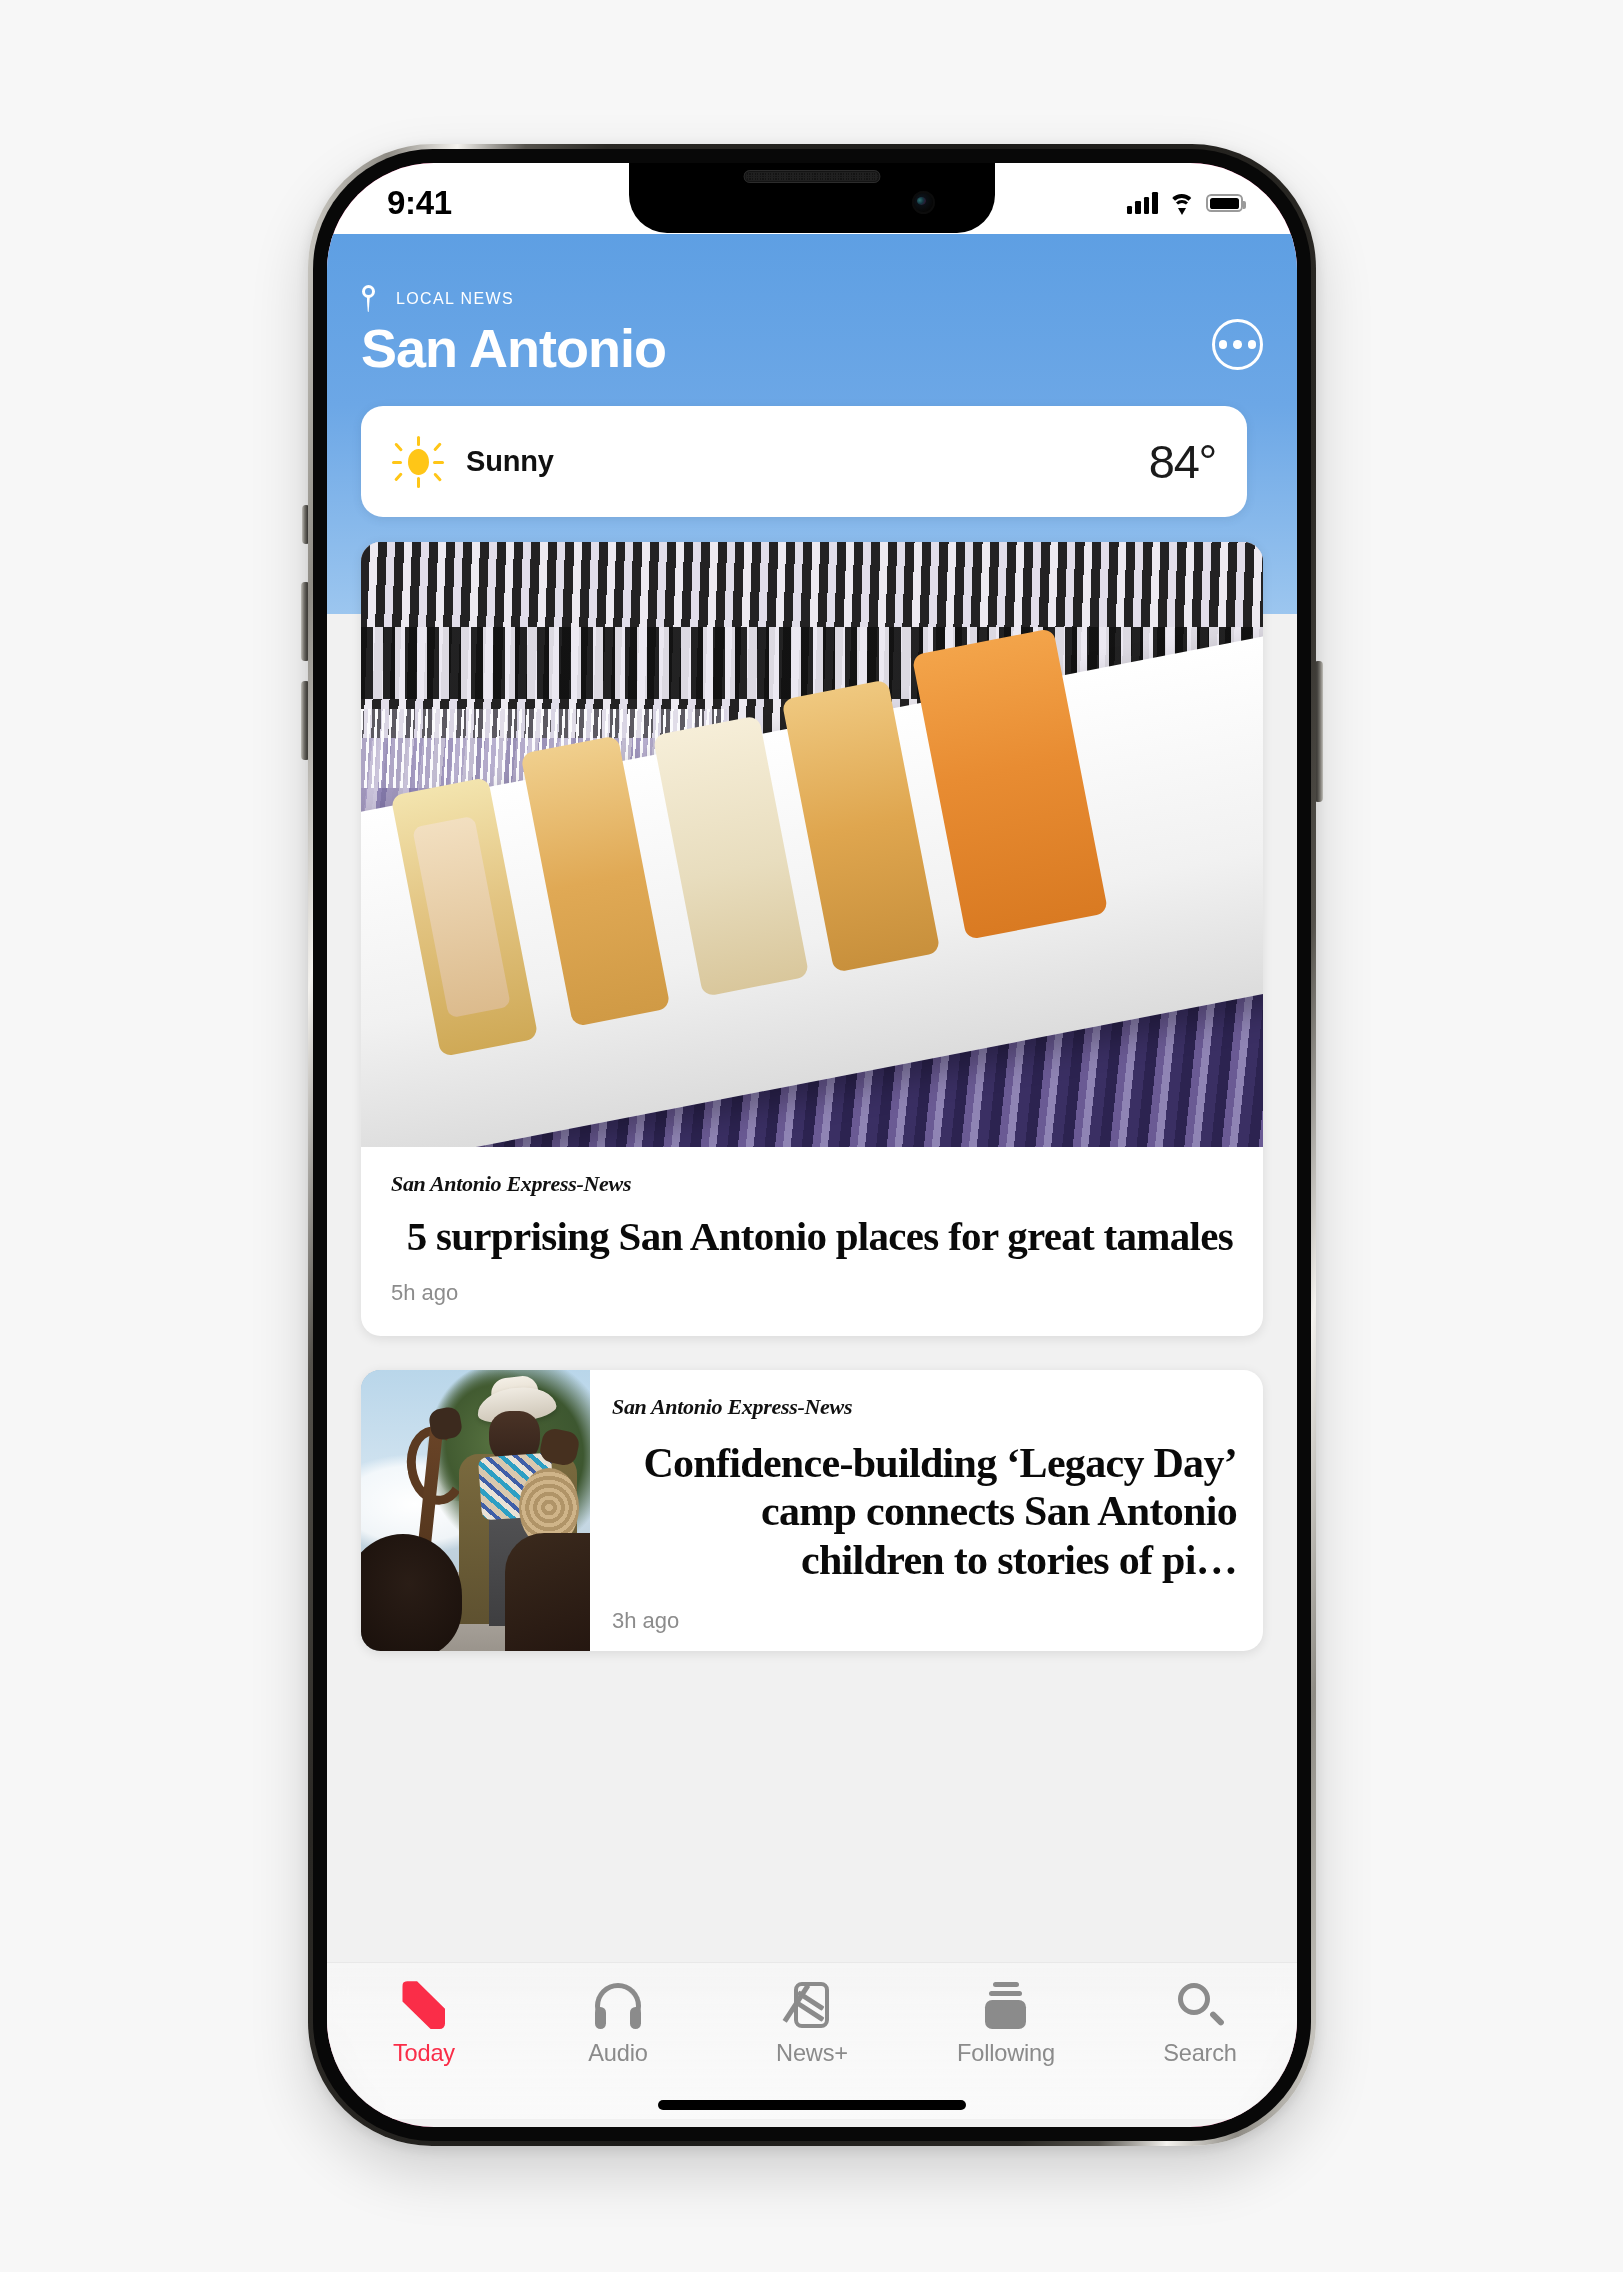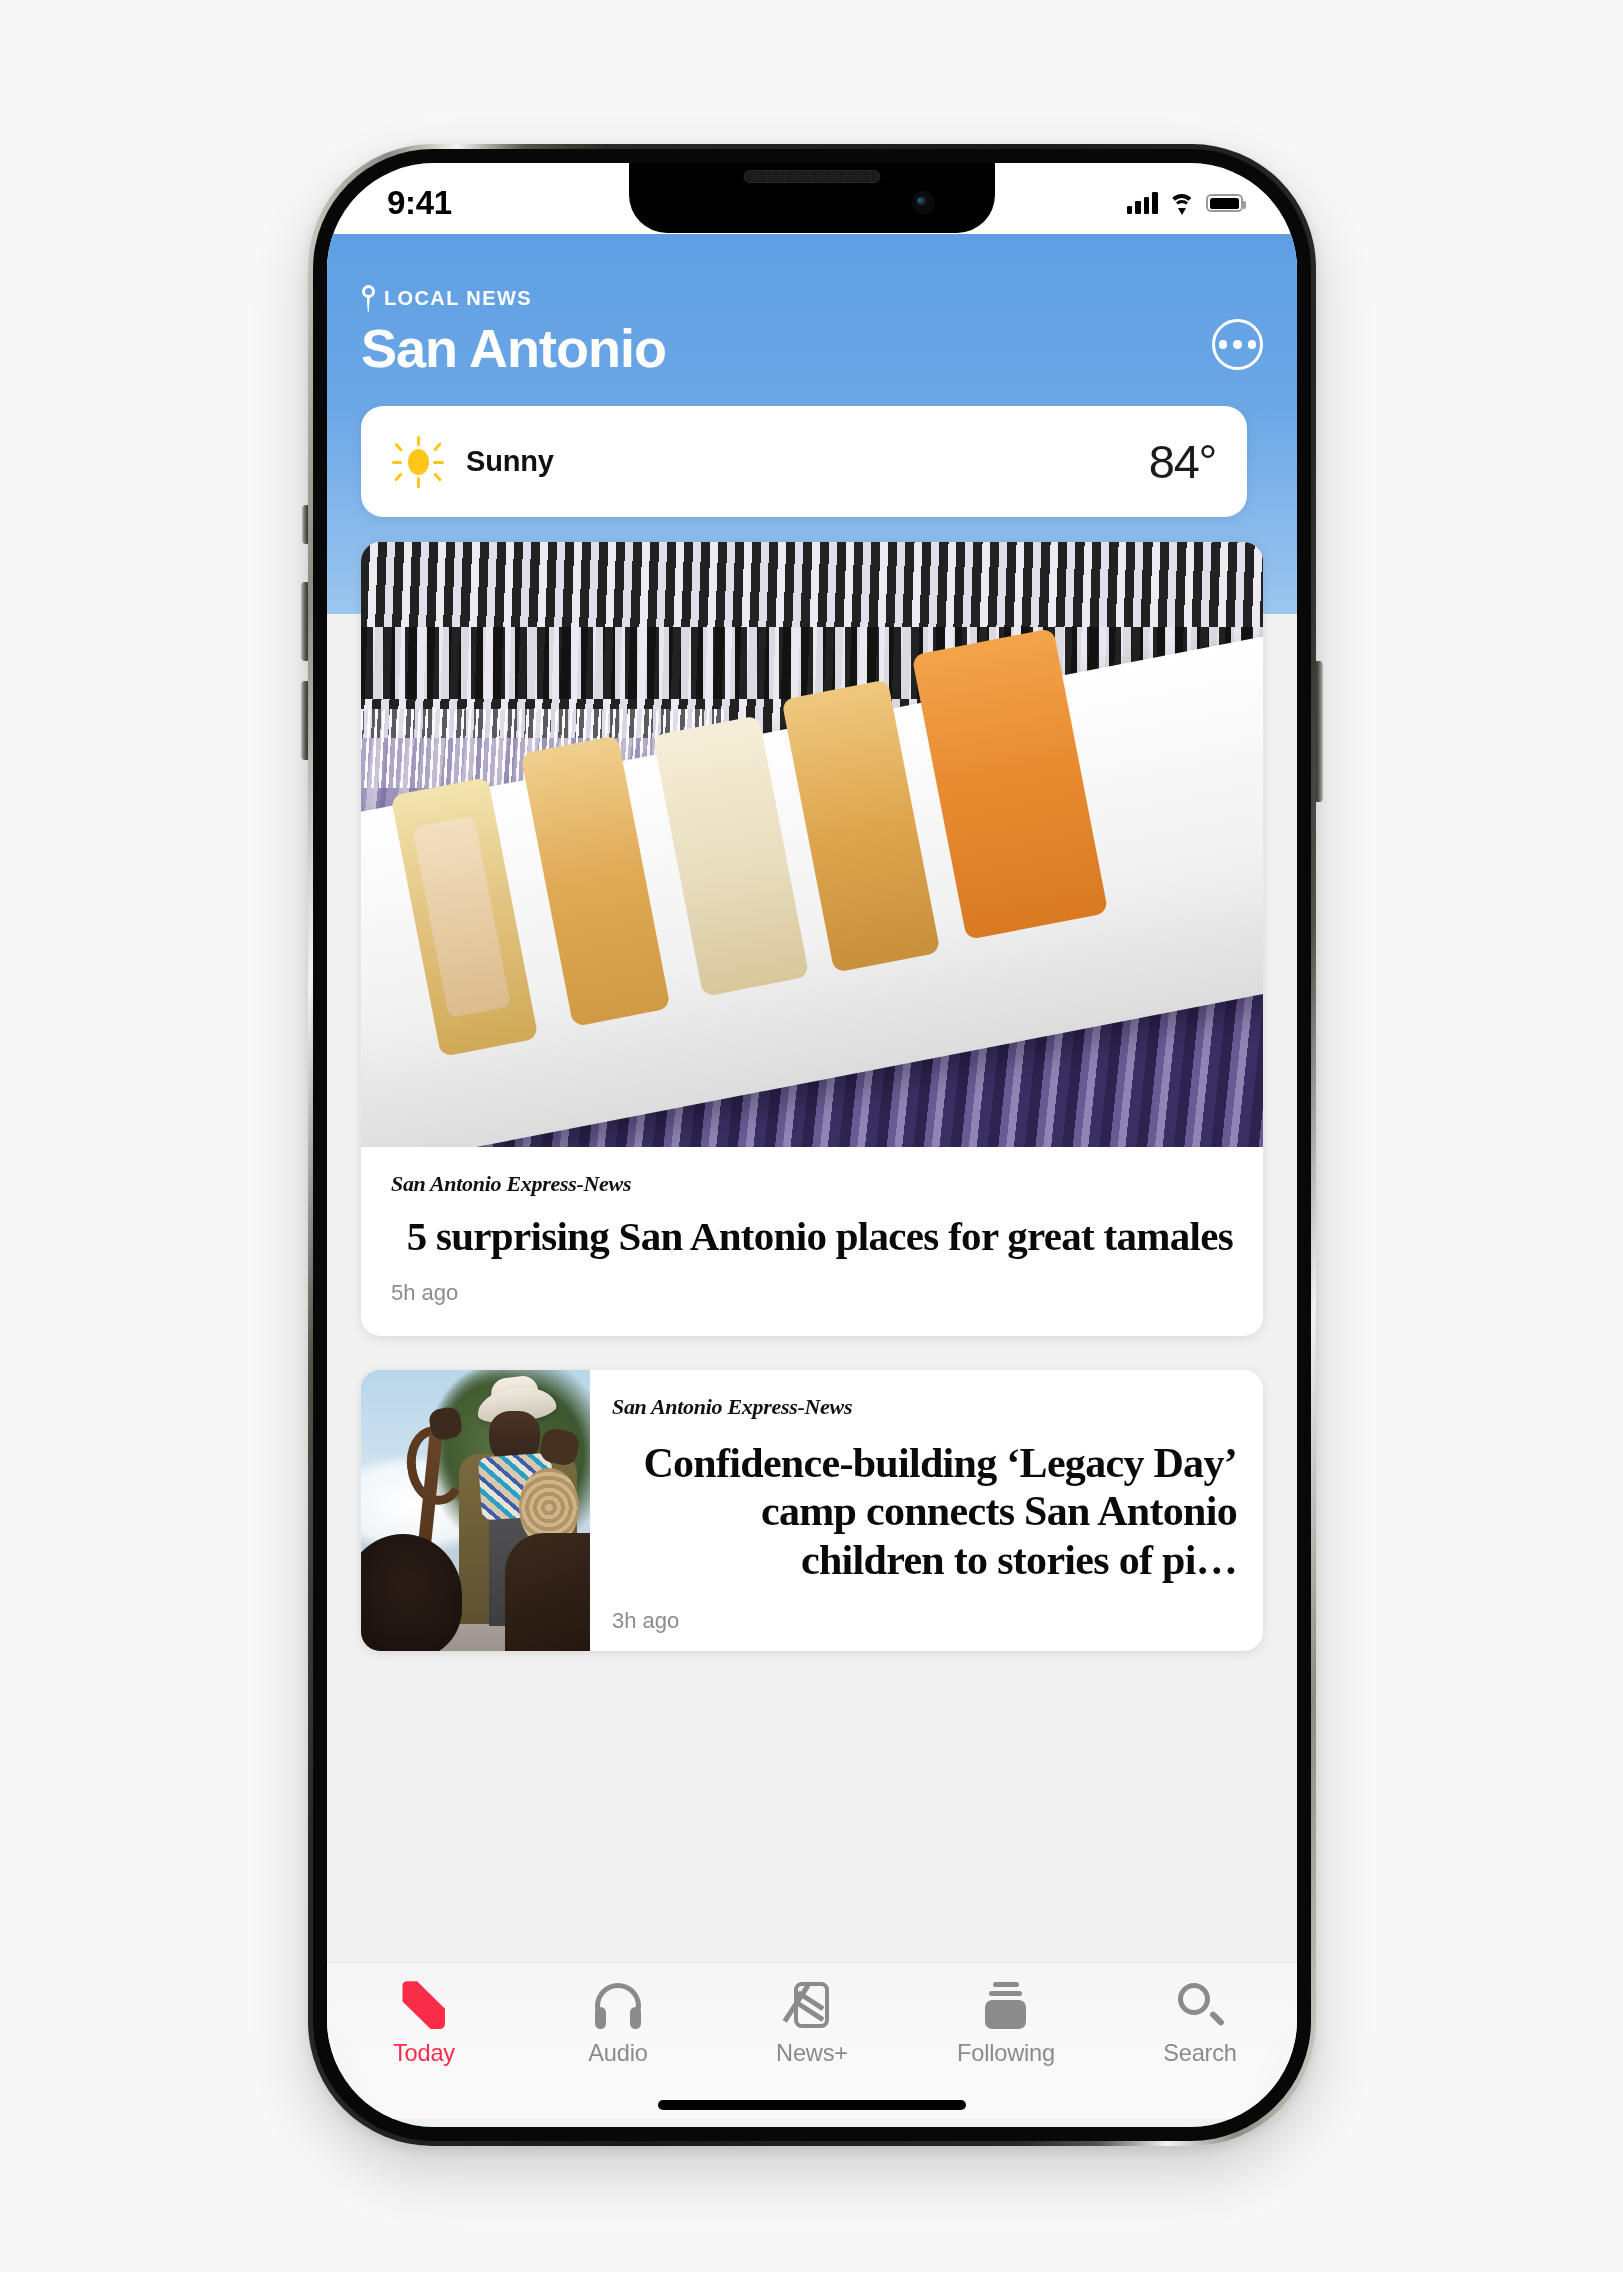--- a/index.html
+++ b/index.html
@@ -26,21 +26,21 @@
   #phone-inner{
     width:100%; height:100%;
     border-radius:120px;
     background:#080808;
     padding:14.4px;
   }
   #screen{
     position:relative;
     width:100%; height:100%;
     border-radius:107px;
-    background:#0ea5e9;
+    background:#be185d;
     overflow:hidden;
   }
 
   
   .btn-side{position:absolute;background:linear-gradient(90deg,#cfcdc7,#7d7a74 35%,#45433e 70%,#9d9a94);border-radius:3.9px;}
   #btn-silence{left:302px; top:505px; width:7.9px; height:39px;}
   #btn-volup  {left:301px; top:582px; width:9.2px; height:79px;}
   #btn-voldn  {left:301px; top:681px;width:9.2px; height:79px;}
   #btn-power  {left:1314px;top:661px;width:9.2px; height:141px;
                background:linear-gradient(270deg,#cfcdc7,#7d7a74 35%,#45433e 70%,#9d9a94);}
@@ -116,21 +116,21 @@
   }
 
   #topbar{position:relative; padding:51px 34px 0 34px; z-index:5;}
   #kicker{display:flex; align-items:center; gap:8.5px;}
   #pin{position:relative; width:14.4px; height:27.5px; flex:0 0 auto;}
   #pin .head{position:absolute; left:0.7px; top:0; width:13px; height:13px;
              border:3.3px solid #fff; border-radius:50%; background:transparent;}
   #pin .stem{position:absolute; left:5.6px; top:11px; width:3.3px; height:16.4px;
              background:#fff; border-radius:0 0 2px 2px;
              clip-path:polygon(0 0,100% 0,62% 100%,38% 100%);}
-  #kicker-label{color:#fff; font-size:20px; font-weight:700; letter-spacing:1.4px;}
+  #kicker-label{color:#fff; font-size:16px; font-weight:400; letter-spacing:1.4px;margin-left:12px;}
   #title-row{display:flex; justify-content:space-between; margin-top:6.5px;}
   #page-title{color:#fff; font-size:54px; font-weight:800; letter-spacing:-1px; line-height:1.08;}
   #more-btn{width:51px; height:51px; border-radius:50%; border:3.9px solid #fff;
             display:flex; align-items:center; justify-content:center; gap:5.9px; flex:0 0 auto;}
   #more-btn span{width:8.5px; height:8.5px; border-radius:50%; background:#fff; display:block;}
 
   
   #weather{
     position:relative; z-index:5;
     margin:29px 50px 0 34px; height:111px;

